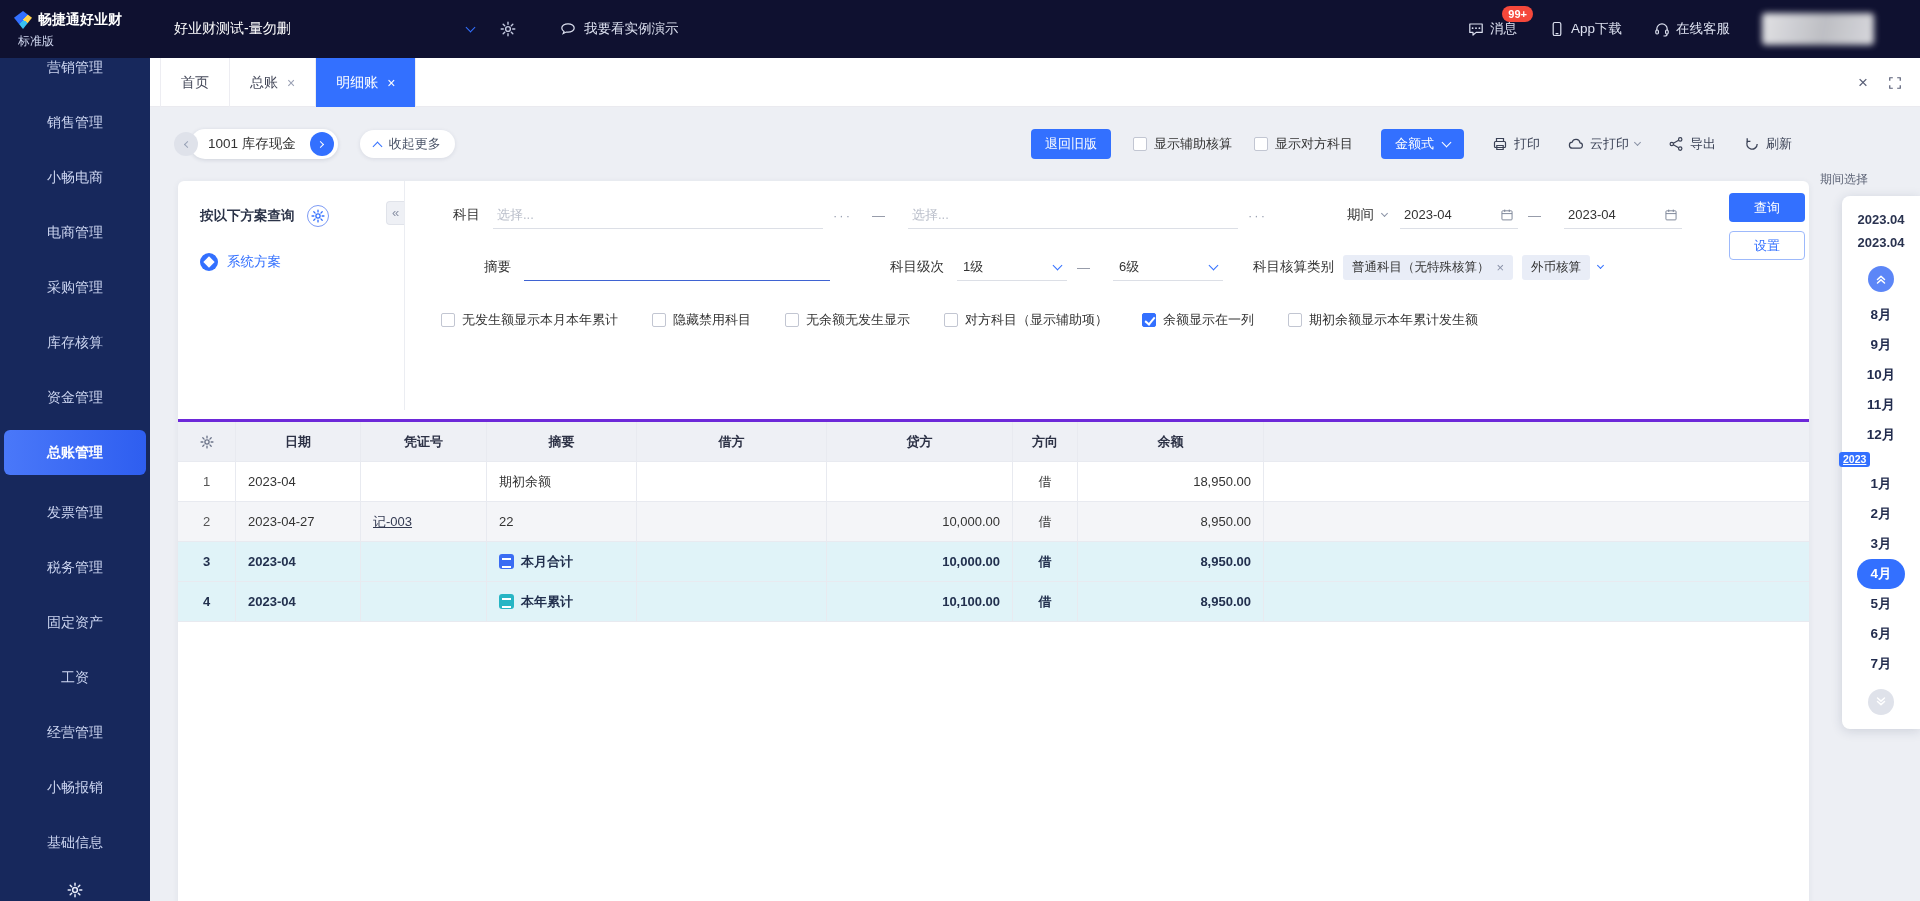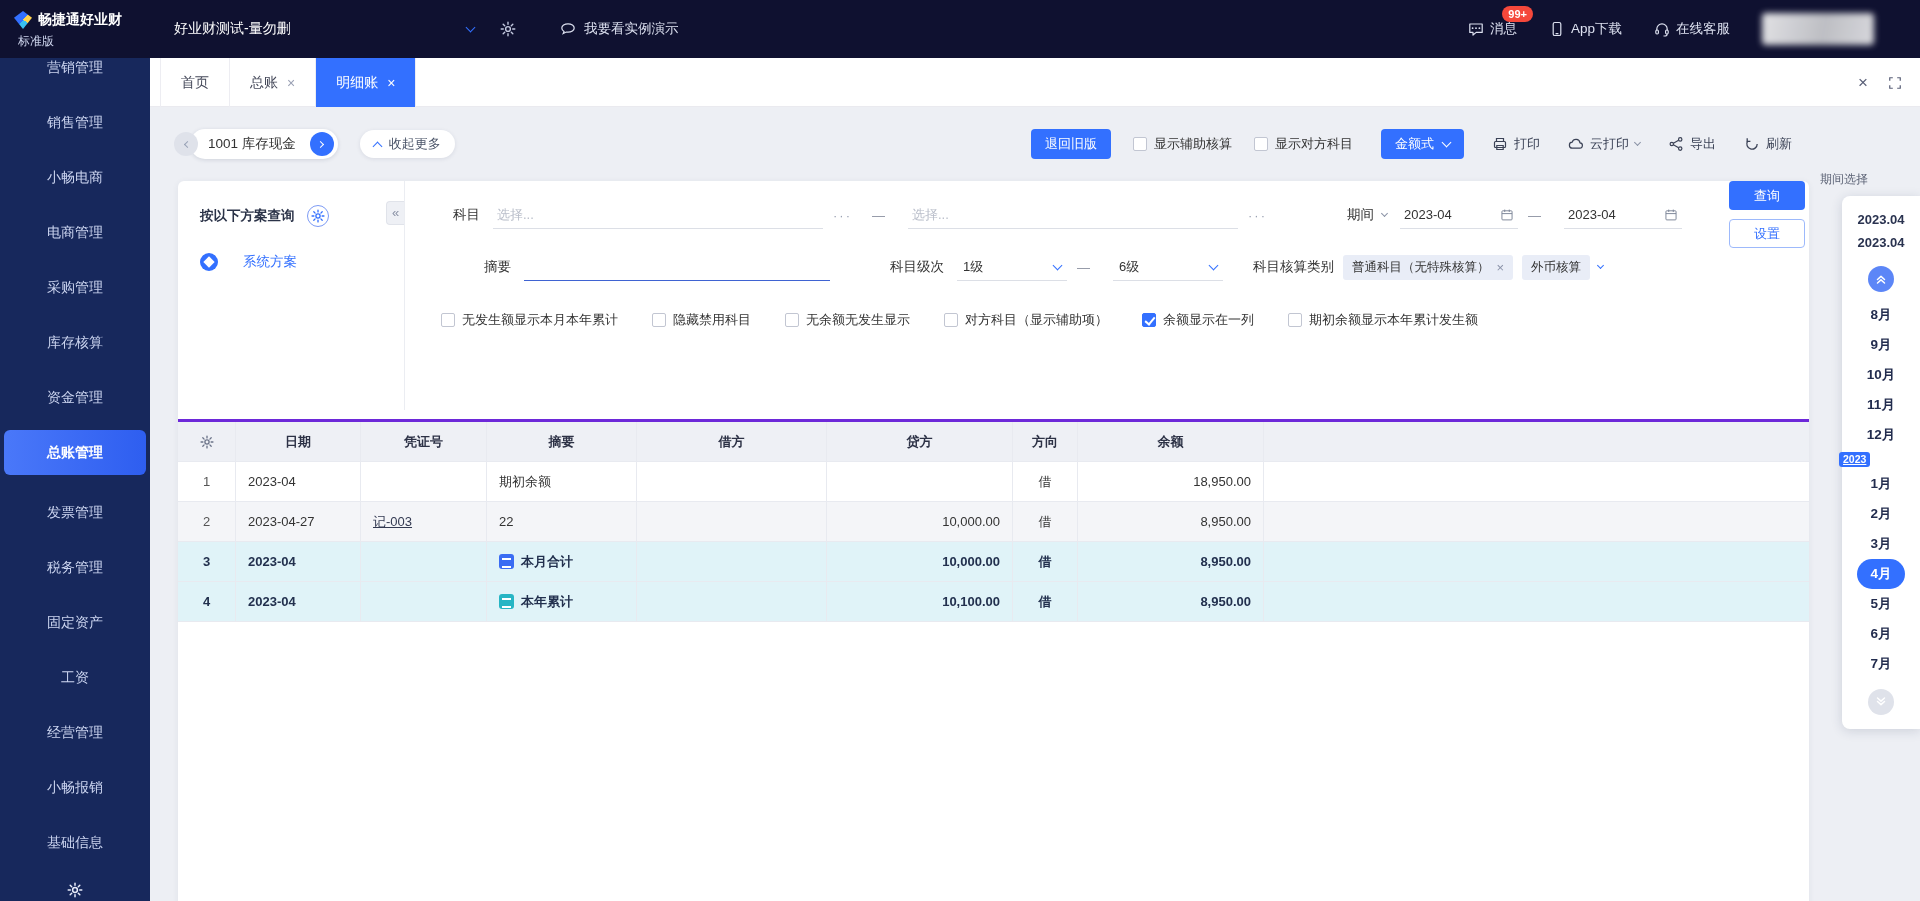--- a/index.html
+++ b/index.html
@@ -107,21 +107,21 @@
   .panel-top { display:flex; height:229px; }
   .scheme { width:227px; flex:0 0 227px; border-right:1px solid #ebedf2; position:relative;
     padding:24px 0 0 22px; }
   .scheme-head { display:flex; align-items:center; gap:12px; }
   .scheme-title { font-size:13.5px; color:#2b3348; font-weight:bold; }
   .scheme-gear { width:22px; height:22px; border-radius:50%; border:1px solid #7d9bf5;
     color:#3370ff; display:flex; align-items:center; justify-content:center; cursor:pointer; }
   .scheme-collapse { position:absolute; right:0; top:20px; width:18px; height:24px;
     background:#eef0f5; border:1px solid #e0e3ea; border-right:none; border-radius:4px 0 0 4px;
     color:#8a92a6; text-align:center; line-height:22px; font-size:13px; cursor:pointer; }
-  .scheme-item { margin-top:26px; display:flex; align-items:center; gap:25px;
+  .scheme-item { margin-top:26px; display:flex; align-items:center; gap:9px;
     color:#3370ff; font-size:13.5px; cursor:pointer; }
   .gem { width:18px; height:18px; flex:0 0 18px; border-radius:50%; background:#3370ff;
     position:relative; }
   .gem::after { content:""; position:absolute; left:5px; top:5px; width:8px; height:8px;
     background:#fff; transform:rotate(45deg); }
 
   
   .filters { flex:1; position:relative; padding:20px 20px 0 0; }
   .f-row { display:flex; align-items:center; }
   .f-row.r2 { margin-top:24px; }
@@ -133,21 +133,21 @@
     justify-content:space-between; margin-left:13px; padding:0 4px; font-size:13px; color:#333; }
   .f-input.focus { border-bottom-color:#3f63d2; }
   .w330 { width:330px; } .w306 { width:306px; } .w118 { width:118px; } .w110 { width:110px; }
   .ph { color:#b8bdc9; }
   .f-more { color:#9aa1b2; margin:0 10px; letter-spacing:2px; cursor:pointer; font-size:13px; }
   .f-dash { color:#8a90a0; margin:0 10px; font-size:13px; }
   .f-select { height:28px; border-bottom:1px solid #dcdfe6; display:flex; align-items:center;
     justify-content:space-between; margin-left:13px; padding:0 6px; font-size:13px;
     color:#333; cursor:pointer; }
   .cal { color:#7d8598; display:flex; }
-  .f-buttons { position:absolute; right:4px; top:0; display:flex; flex-direction:column;
+  .f-buttons { position:absolute; right:4px; top:12px; display:flex; flex-direction:column;
     gap:9px; width:76px; }
   .f-buttons .btn { width:76px; height:29px; padding:0; }
   .tag { display:inline-flex; align-items:center; gap:7px; background:#e9edf7; border-radius:3px;
     padding:4px 9px; font-size:12.5px; color:#333; margin-left:9px; white-space:nowrap;
     cursor:pointer; }
   .tag-x { color:#8a92a8; font-size:13px; cursor:pointer; }
   .optf { display:flex; align-items:center; gap:7px; font-size:13px; color:#333; cursor:pointer;
     white-space:nowrap; }
 
   

